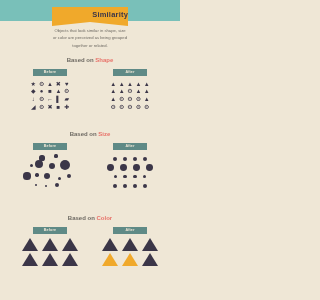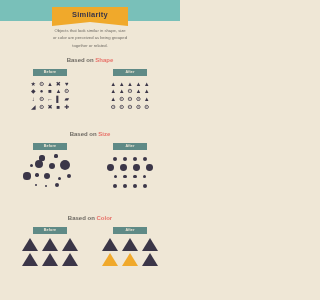--- a/index.html
+++ b/index.html
@@ -8,21 +8,21 @@
     background:#EFE7D6;
     font-family:"Liberation Sans", sans-serif;
     position:relative;
   }
   #page{position:relative;width:180px;height:300px;}
 
   
   .top-band{position:absolute;top:0;left:0;width:180px;height:21px;background:#79C0B9;}
   .ribbon{position:absolute;top:7px;left:50%;transform:translateX(-50%);
           width:76px;height:15px;background:#F0A92B;z-index:4;
-          display:flex;align-items:center;justify-content:center;}
+          display:flex;align-items:center;justify-content:flex-end;}
   .ribbon-title{font-size:7.5px;font-weight:bold;color:#3B3648;letter-spacing:.2px;
                 line-height:1;white-space:nowrap;}
   .ribbon-notch{position:absolute;top:22px;left:50%;transform:translateX(-50%);
                 width:0;height:0;border-left:38px solid #F0A92B;border-right:38px solid #F0A92B;
                 border-bottom:4px solid transparent;z-index:3;}
 
   .intro{position:absolute;top:27px;left:0;width:180px;text-align:center;
          font-size:4.2px;line-height:1.75;color:#6E6A63;padding:0 26px;
          box-sizing:border-box;}
 

